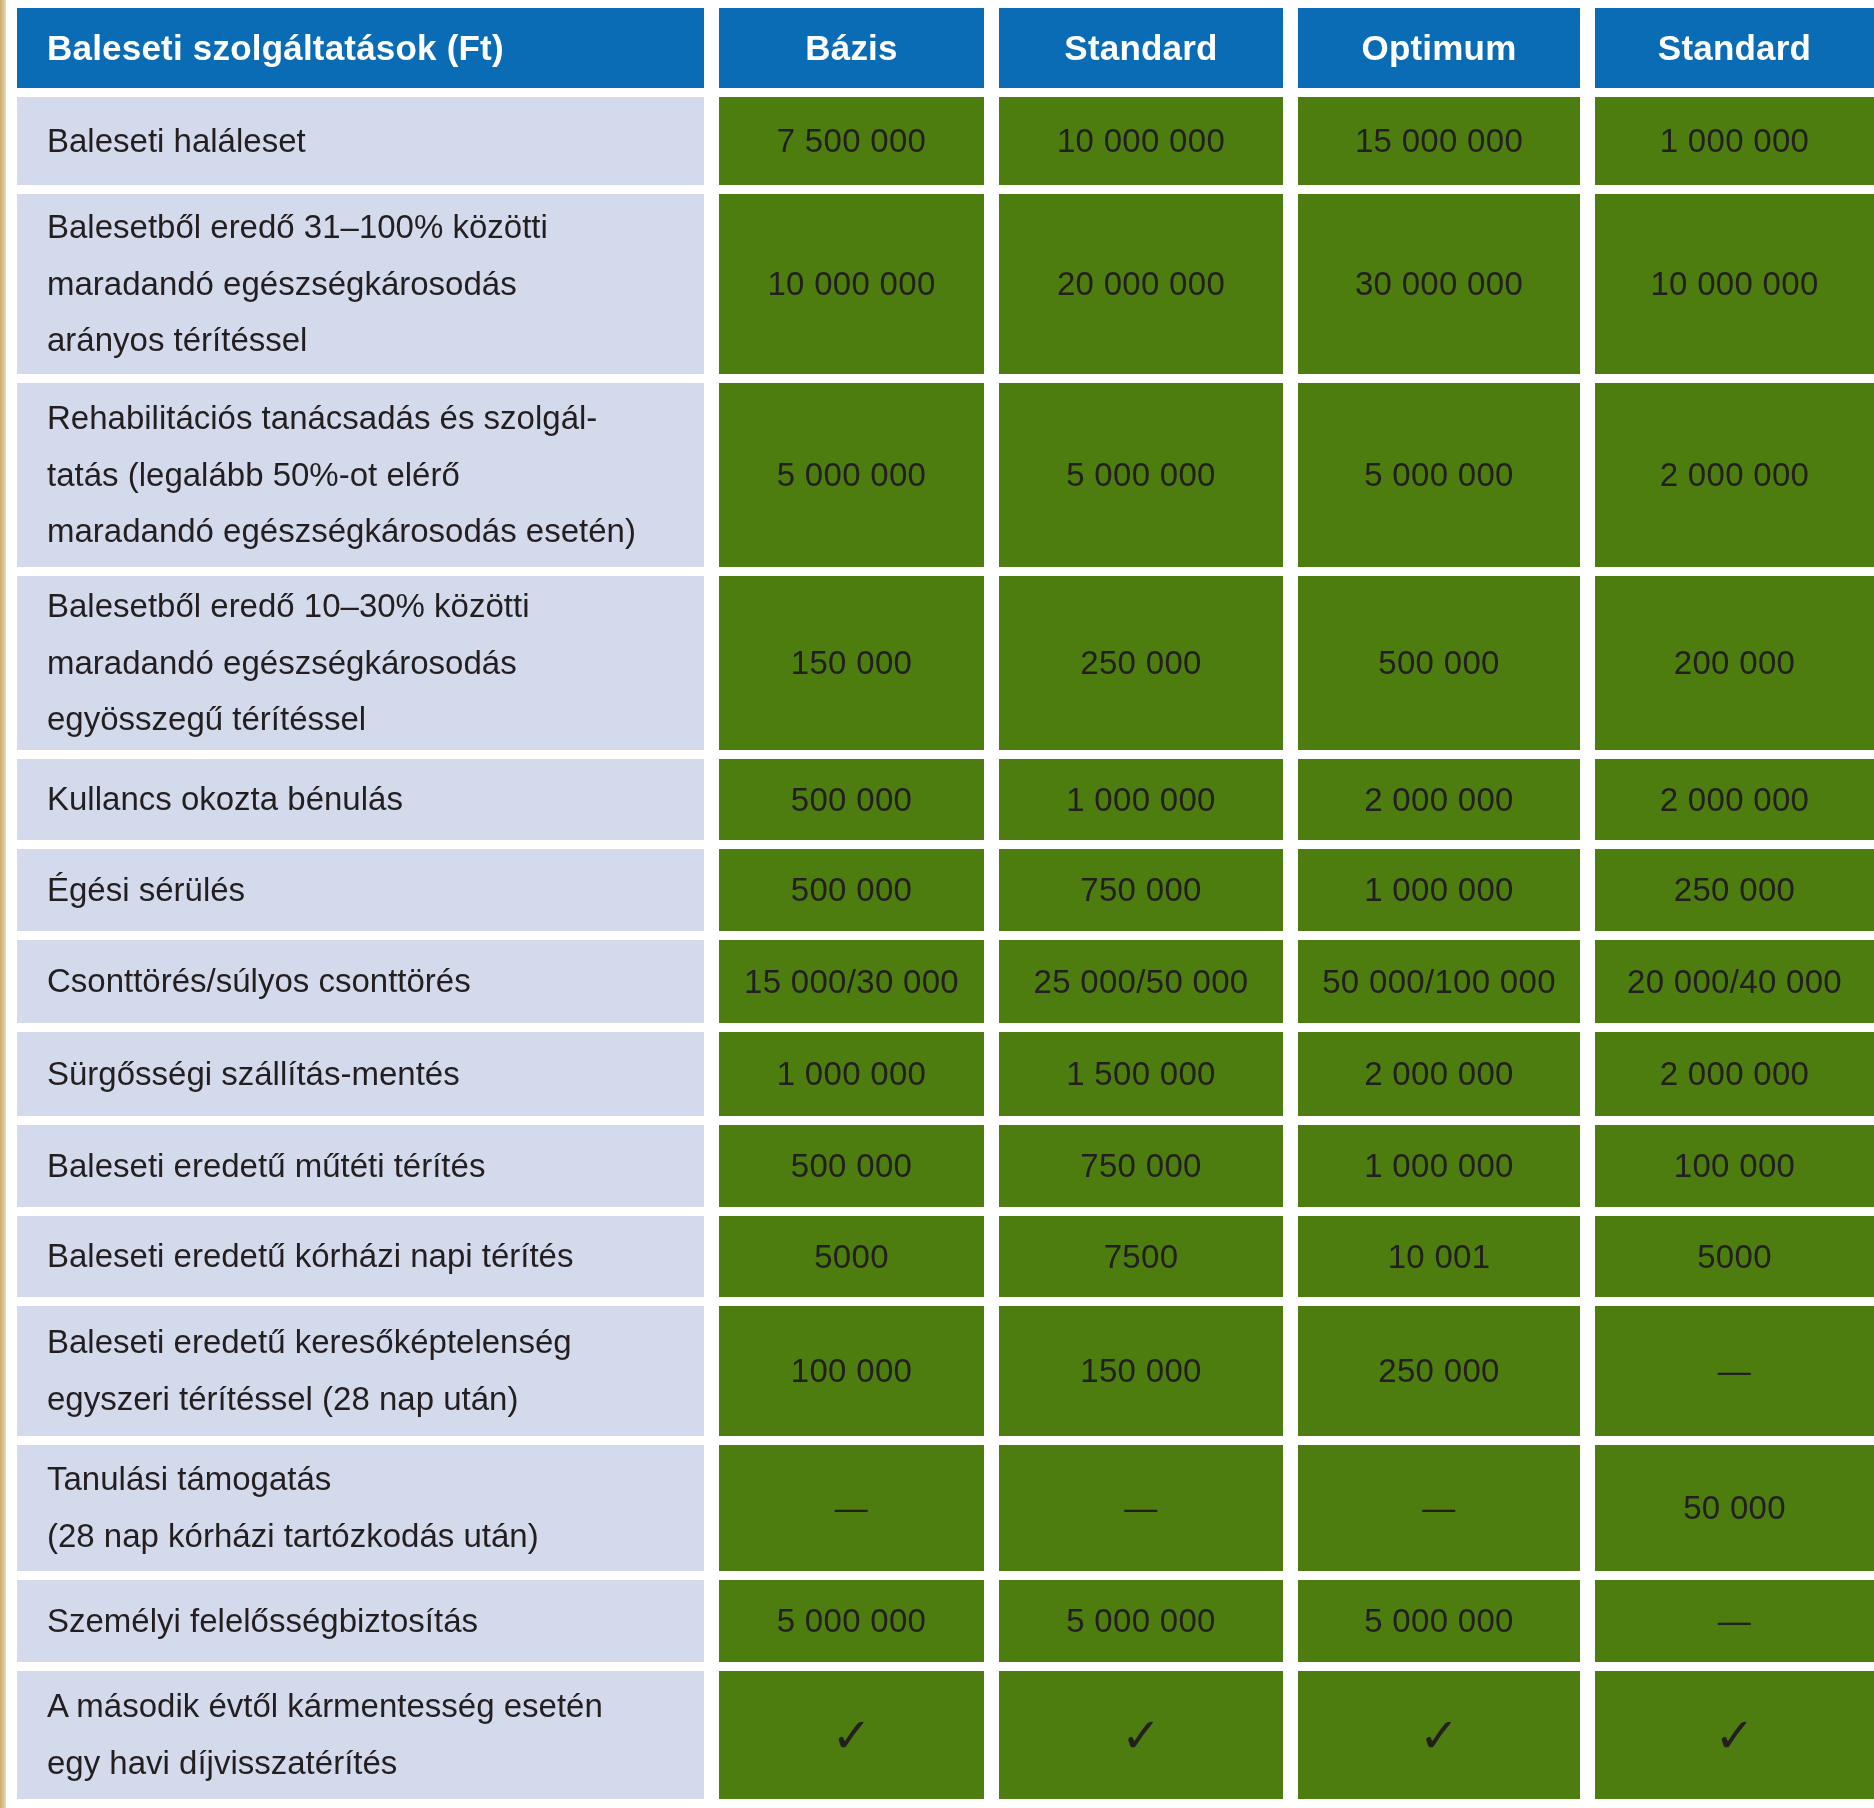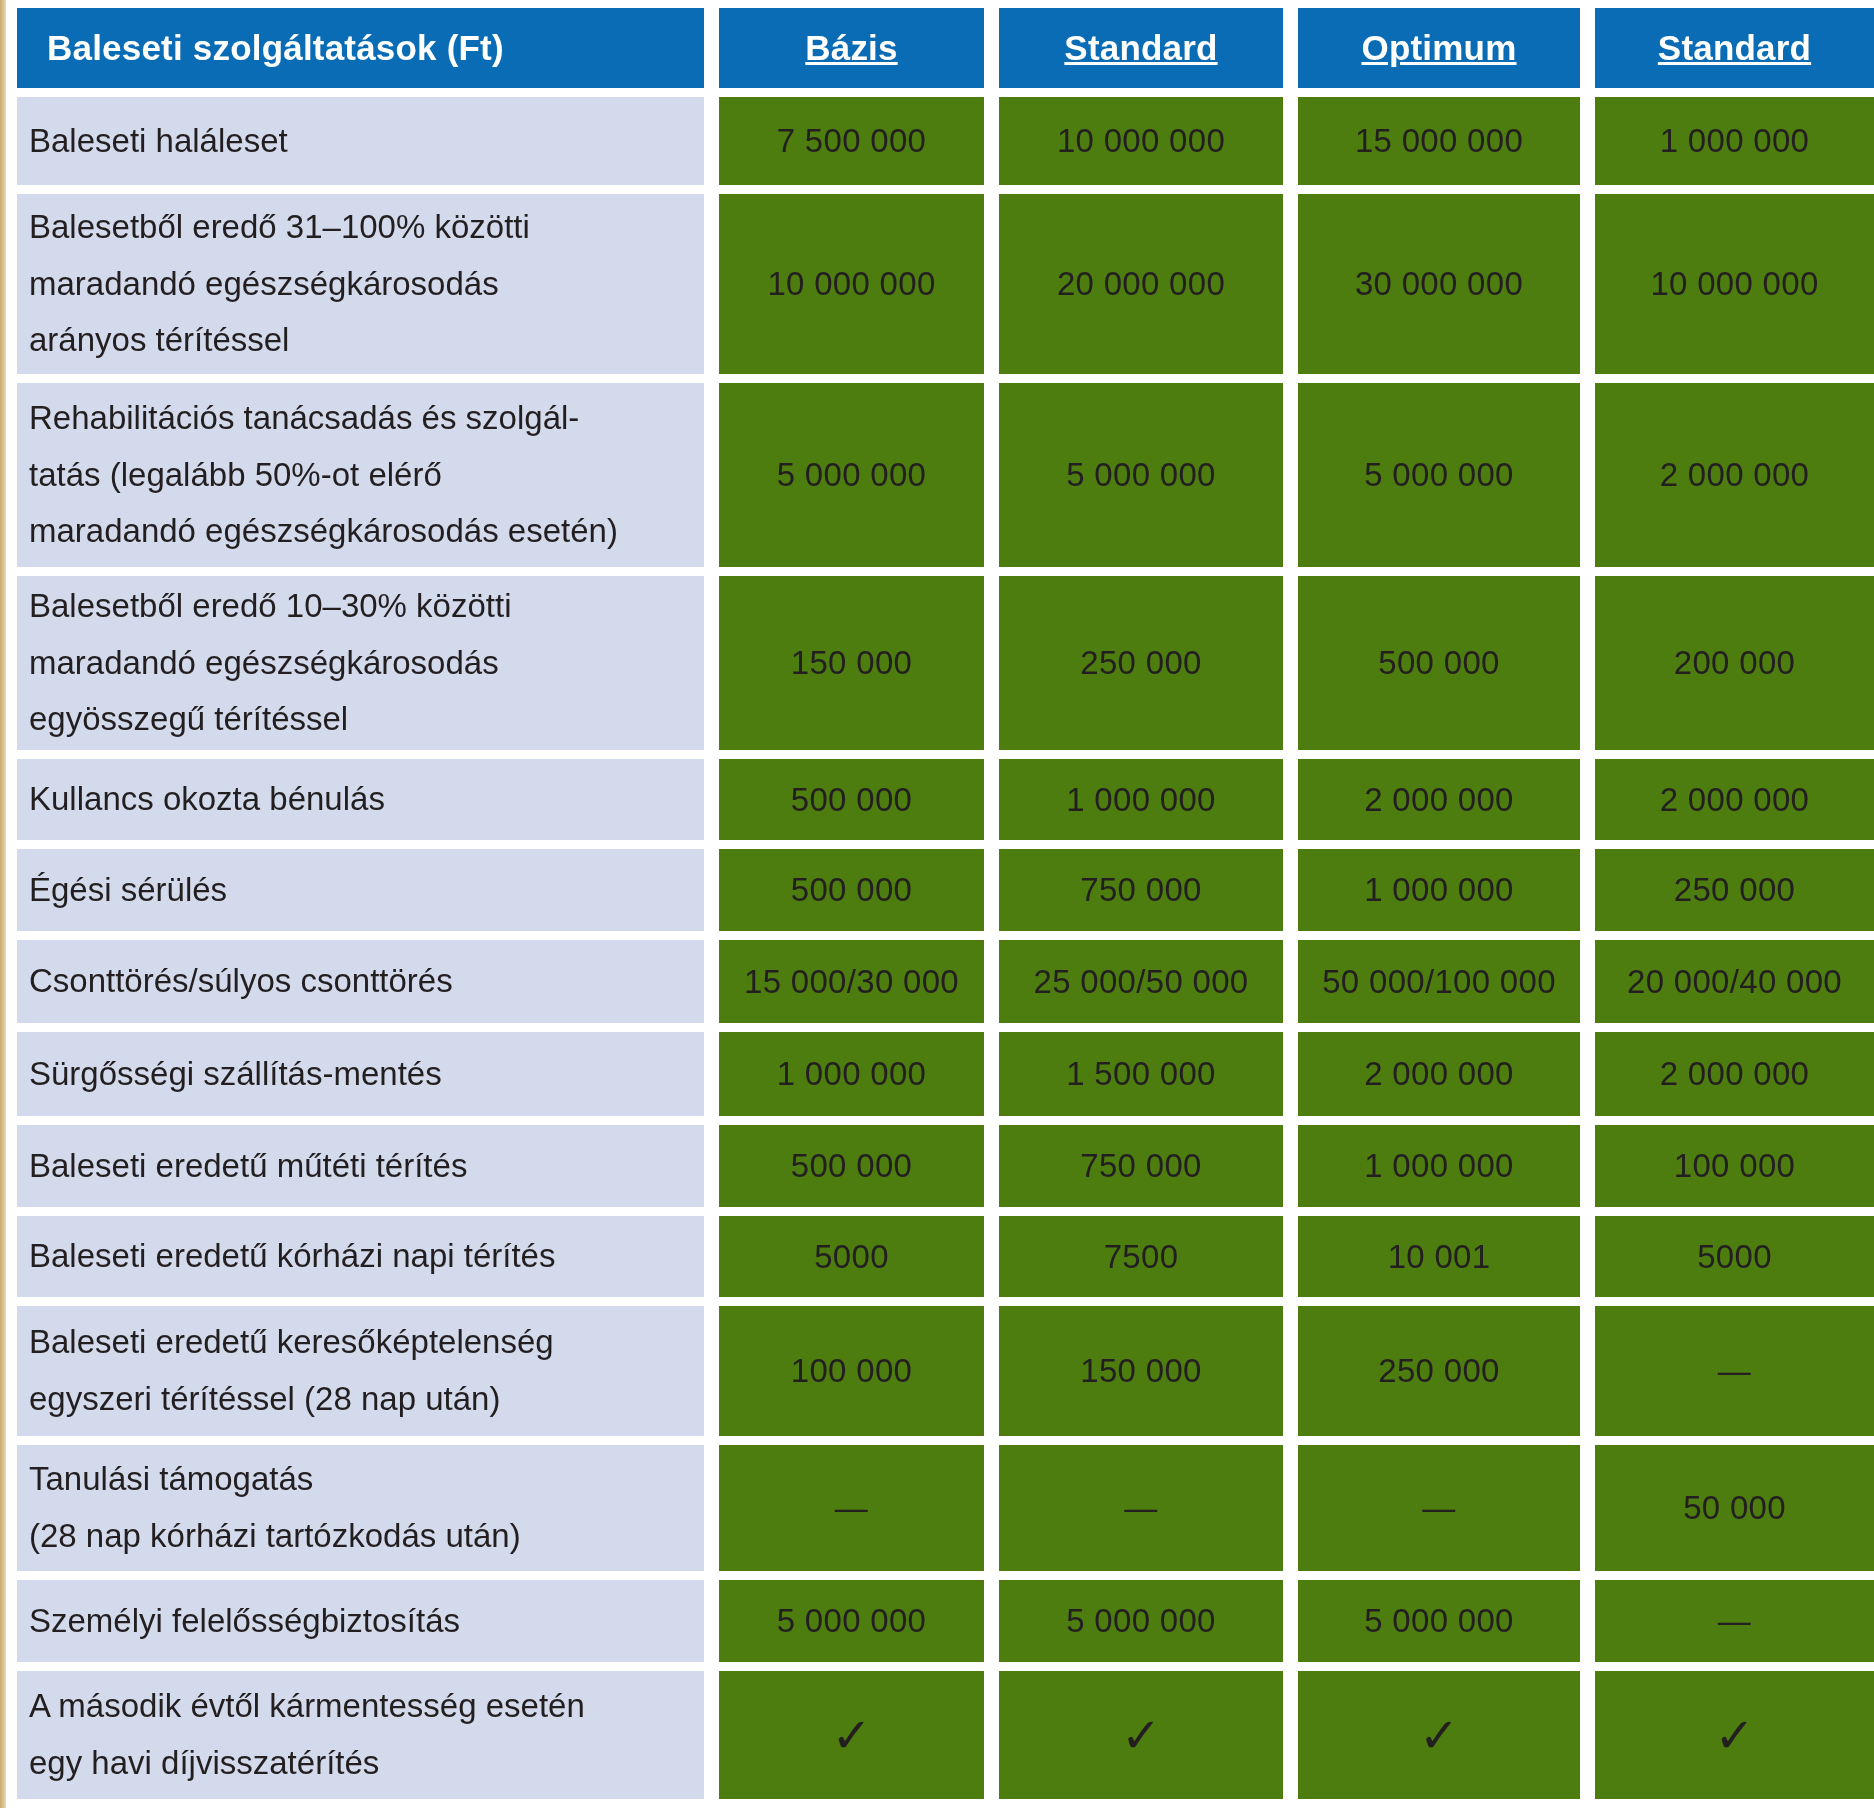--- a/index.html
+++ b/index.html
@@ -26,27 +26,27 @@
   }
   .cell { display: flex; align-items: center; box-sizing: border-box; }
   .head {
     background: #0a6cb5;
     color: #ffffff;
     font-weight: bold;
     font-size: 35px;
     letter-spacing: 0.2px;
   }
   .head-label { justify-content: flex-start; padding-left: 30px; }
-  .head-plan  { justify-content: center; text-decoration: underline; }
+  .head-plan  { justify-content: center; }
   .label {
     background: #d3daec;
     color: #231f20;
     font-size: 33px;
     line-height: 1.72;
-    padding-left: 12px;
+    padding-left: 30px;
     padding-right: 24px;
     white-space: pre-line;
   }
   .value {
     background: #4d7c0f;
     color: #231f20;
     font-size: 33px;
     justify-content: center;
   }
   .value .num { letter-spacing: 0.3px; }

